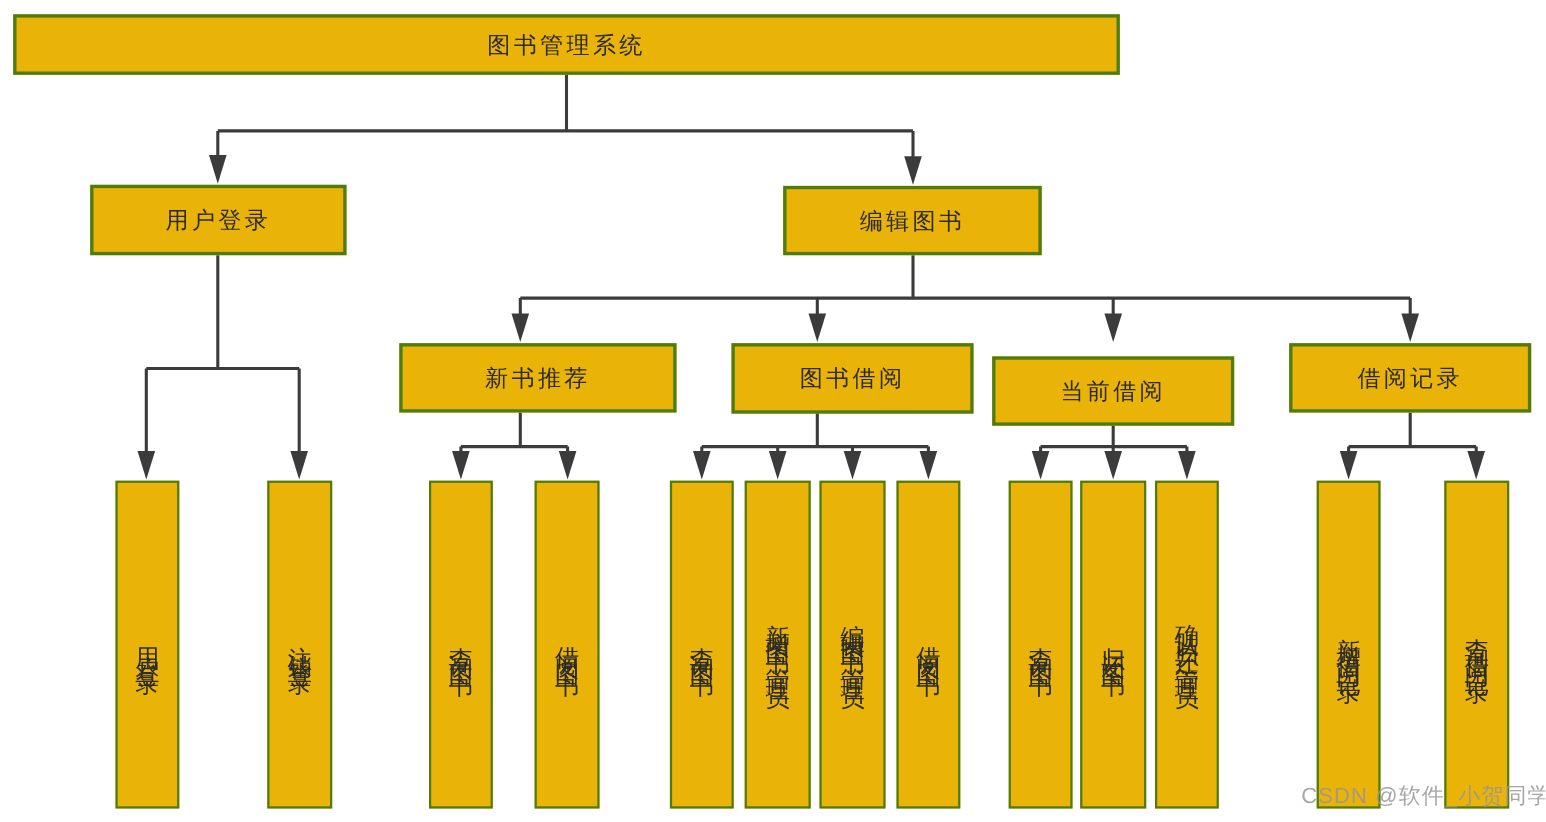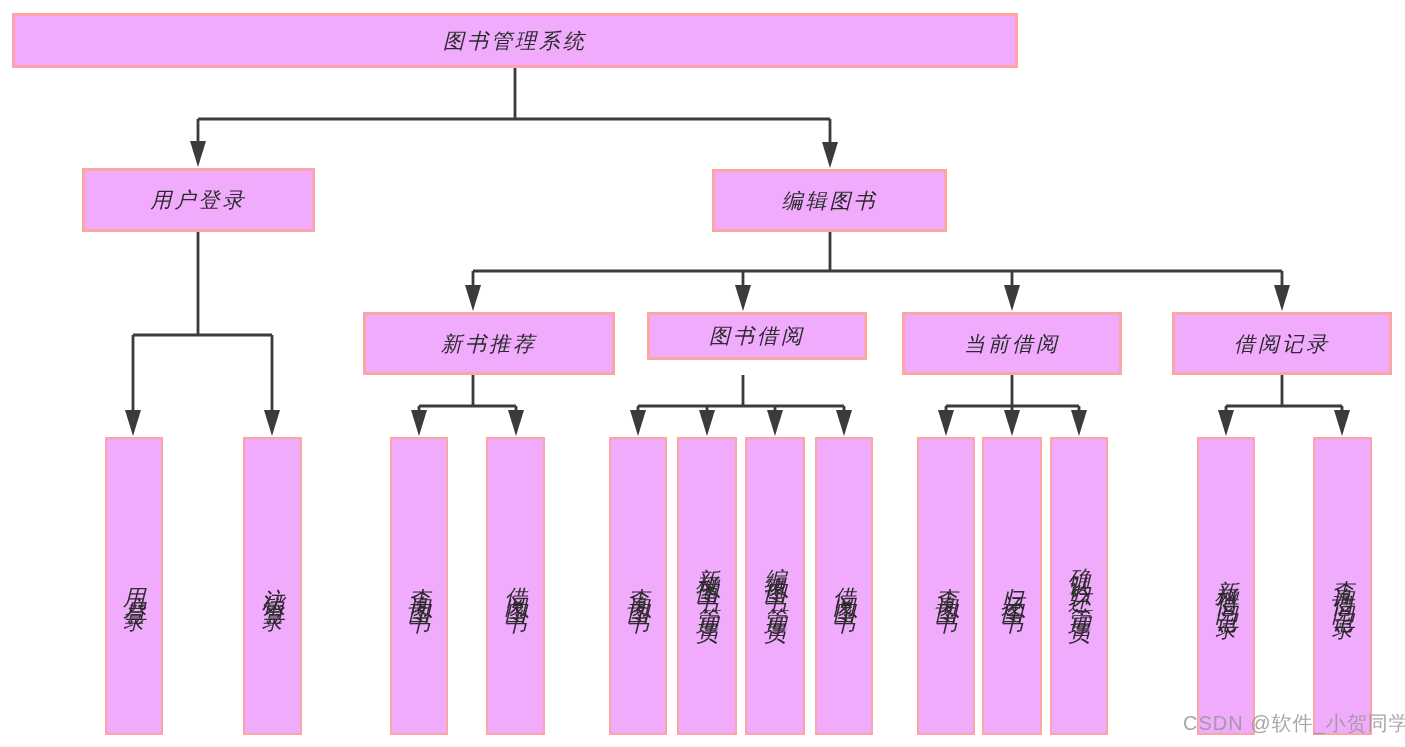--- a/index.html
+++ b/index.html
@@ -18,27 +18,26 @@
   #connectors {
     position: absolute;
     left: 0;
     top: 0;
     width: 1405px;
     height: 747px;
   }
   .hbox, .vbox {
     position: absolute;
     box-sizing: border-box;
-    background: #f0abfc;
-    border: 3px solid #fca5a5;
+    background: #eab308;
+    border: 3px solid #4d7c0f;
     display: flex;
     align-items: center;
     justify-content: center;
     color: #2b2b2b;
-    font-style: italic;
   }
   .hbox .lbl {
     font-size: 21px;
     letter-spacing: 3px;
     white-space: nowrap;
   }
   .vbox {
     border-width: 2.5px;
   }
   .vlabel {
@@ -112,24 +111,24 @@
   <div class="hbox" style="left:82px; top:168px; width:233px; height:64px;">
     <span class="lbl">用户登录</span>
   </div>
   <div class="hbox" style="left:712px; top:169px; width:235px; height:63px;">
     <span class="lbl">编辑图书</span>
   </div>
 
   <div class="hbox" style="left:363px; top:312px; width:252px; height:63px;">
     <span class="lbl">新书推荐</span>
   </div>
-  <div class="hbox" style="left:647px; top:312px; width:220px; height:48px;text-align:right;">
+  <div class="hbox" style="left:665px; top:312px; width:220px; height:64px;text-align:right;">
     <span class="lbl">图书借阅</span>
   </div>
-  <div class="hbox" style="left:902px; top:312px; width:220px; height:63px;">
+  <div class="hbox" style="left:902px; top:324px; width:220px; height:63px;">
     <span class="lbl">当前借阅</span>
   </div>
   <div class="hbox" style="left:1172px; top:312px; width:220px; height:63px;">
     <span class="lbl">借阅记录</span>
   </div>
 
   <div class="vbox" style="left:105px; top:437px; width:58px; height:298px;">
     <span class="vlabel">用户登录</span>
   </div>
   <div class="vbox" style="left:243px; top:437px; width:59px; height:298px;">

